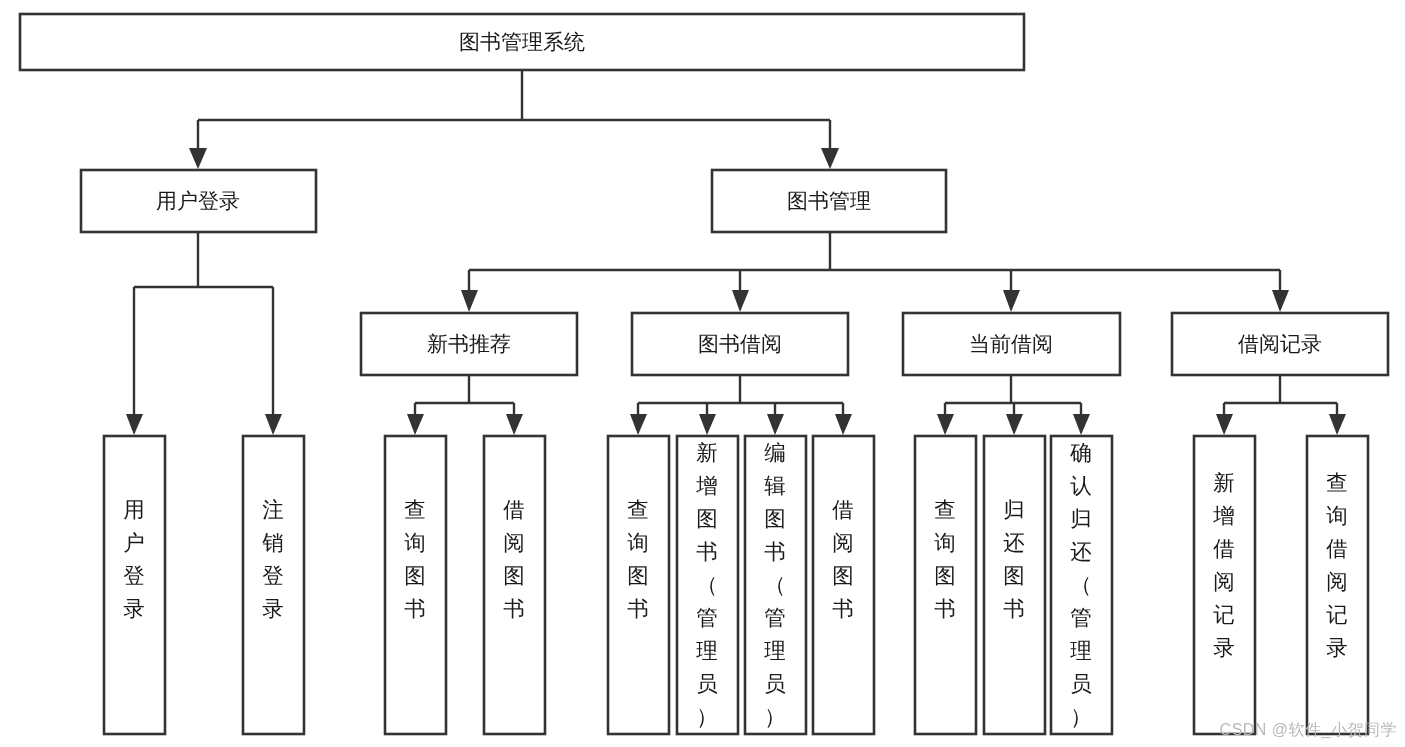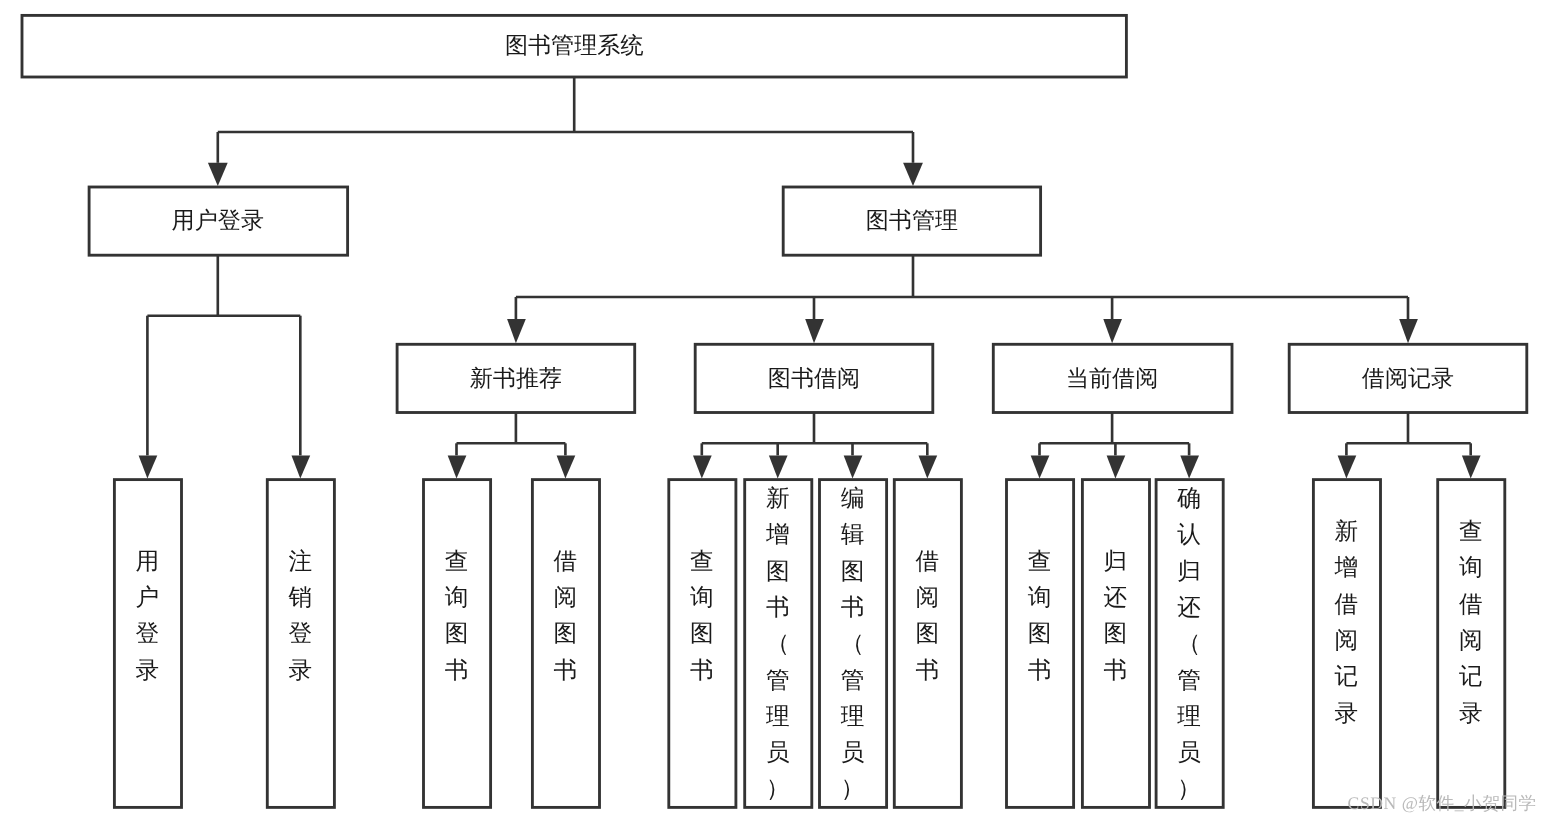--- a/index.html
+++ b/index.html
@@ -51,21 +51,21 @@
   .node-label-vert {
     font-family: "Liberation Sans", "DejaVu Sans", sans-serif;
     fill: #1a1a1a;
     font-size: 21.5px;
     text-anchor: middle;
   }
   .watermark {
     position: absolute;
     right: 8px;
     bottom: 6px;
-    font-family: Liberation Serif, serif;
+    font-family: Liberation Sans, sans-serif;
     font-size: 16px;
     color: #b9b9b9;
     white-space: nowrap;
     letter-spacing: 0.5px;
     pointer-events: none;
   }
 </style>
 </head>
 <body>
 

